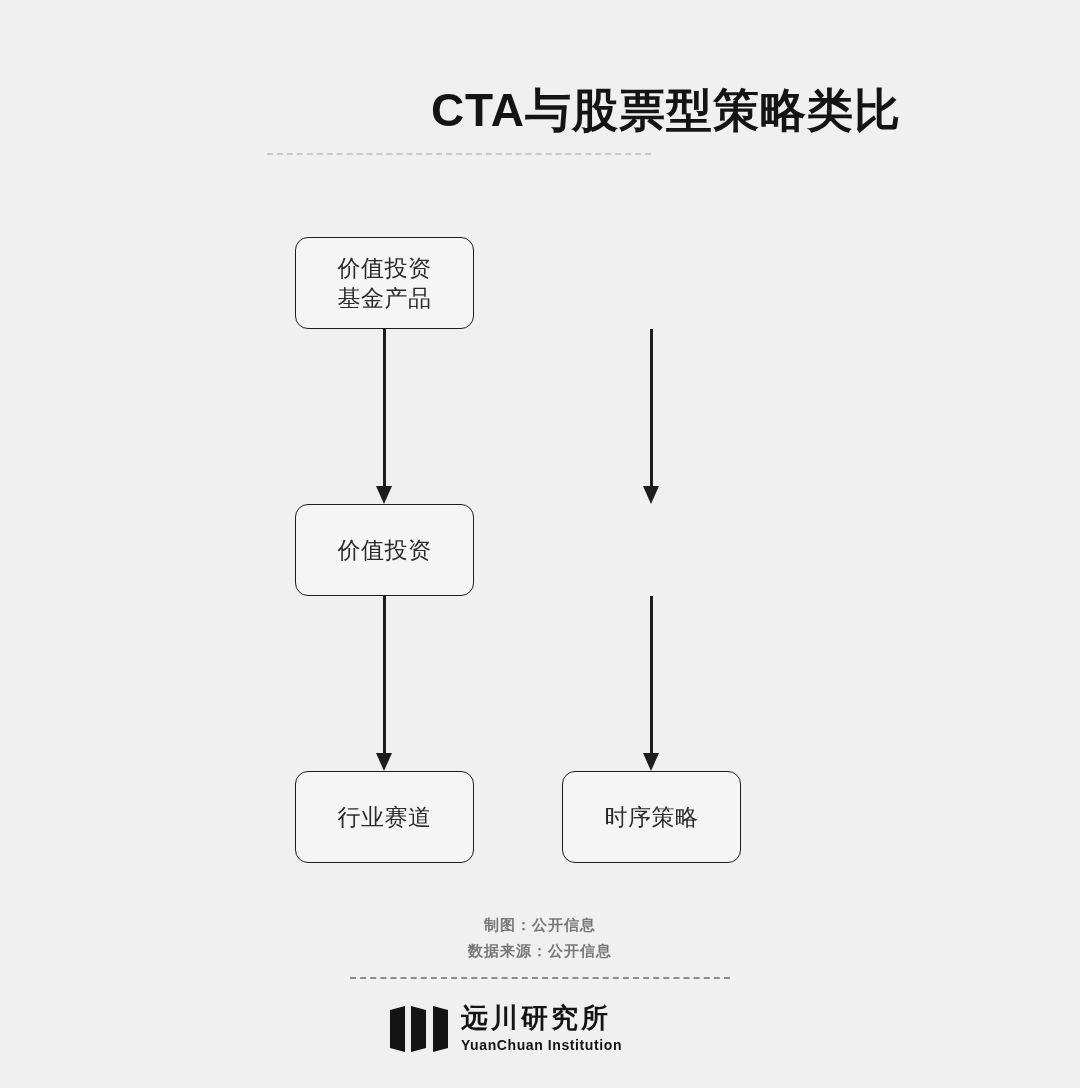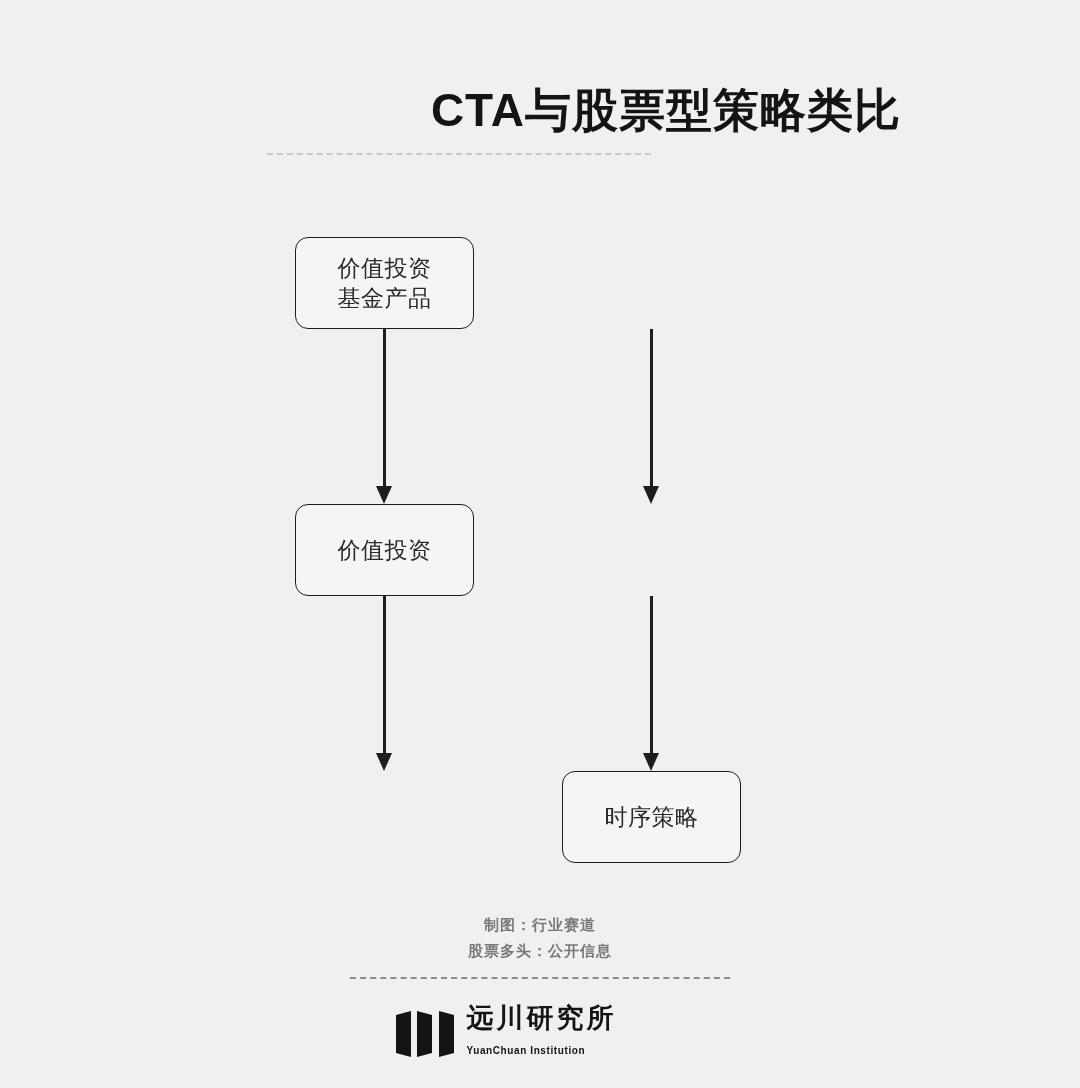--- a/index.html
+++ b/index.html
@@ -126,46 +126,46 @@
     border-top: 2px dashed #8c8c8c;
   }
 
   
   #logo-block {
     position: absolute;
     top: 1004px;
     left: 0;
     width: 1012px;
     display: flex;
-    align-items: flex-end;
+    align-items: center;
     justify-content: center;
   }
   #logo-mark {
     display: block;
     margin-right: 13px;
   }
   #logo-text {
     display: flex;
     flex-direction: column;
     justify-content: center;
   }
   #logo-name-cn {
     font-size: 27px;
     font-weight: bold;
     color: #141414;
     letter-spacing: 3px;
     line-height: 1.08;
   }
   #logo-name-en {
-    font-size: 10px;
+    font-size: 14px;
     font-weight: bold;
     color: #141414;
     letter-spacing: 0.6px;
     line-height: 1.3;
-    margin-top: 11px;
+    margin-top: 3px;
   }
 </style>
 </head>
 <body>
 
 <div id="title-block">
   <div id="page-title">CTA与股票型策略类比</div>
   <div id="title-divider"></div>
 </div>
 
@@ -181,20 +181,23 @@
     <div class="connector connector-0"></div>
     <div class="arrow-head arrow-0"></div>
 
     <div class="node-box node-row-1">
       <span class="node-label">价值投资</span>
     </div>
 
     <div class="connector connector-1"></div>
     <div class="arrow-head arrow-1"></div>
 
+    <div class="node-box node-row-2">
+      <span class="node-label">行业赛道</span>
+    </div>
 
   </div>
 
   <div class="column" id="column-right">
 
 
     <div class="connector connector-0"></div>
     <div class="arrow-head arrow-0"></div>
 
 
@@ -203,22 +206,22 @@
 
     <div class="node-box node-row-2">
       <span class="node-label">时序策略</span>
     </div>
 
   </div>
 
 </div>
 
 <div id="footer-notes">
-  <div class="footer-line">制图：行业赛道</div>
-  <div class="footer-line">股票多头：公开信息</div>
+  <div class="footer-line">制图：公开信息</div>
+  <div class="footer-line">数据来源：公开信息</div>
   <div id="footer-divider"></div>
 </div>
 
 <div id="logo-block">
   <svg id="logo-mark" width="58" height="46" viewBox="0 0 58 46" aria-hidden="true">
 
     <polygon points="0,4 15,0 15,46 0,42" fill="#141414"></polygon>
     <polygon points="21,0 36,4 36,42 21,46" fill="#141414"></polygon>
     <polygon points="43,0 58,4 58,42 43,46" fill="#141414"></polygon>
   </svg>

